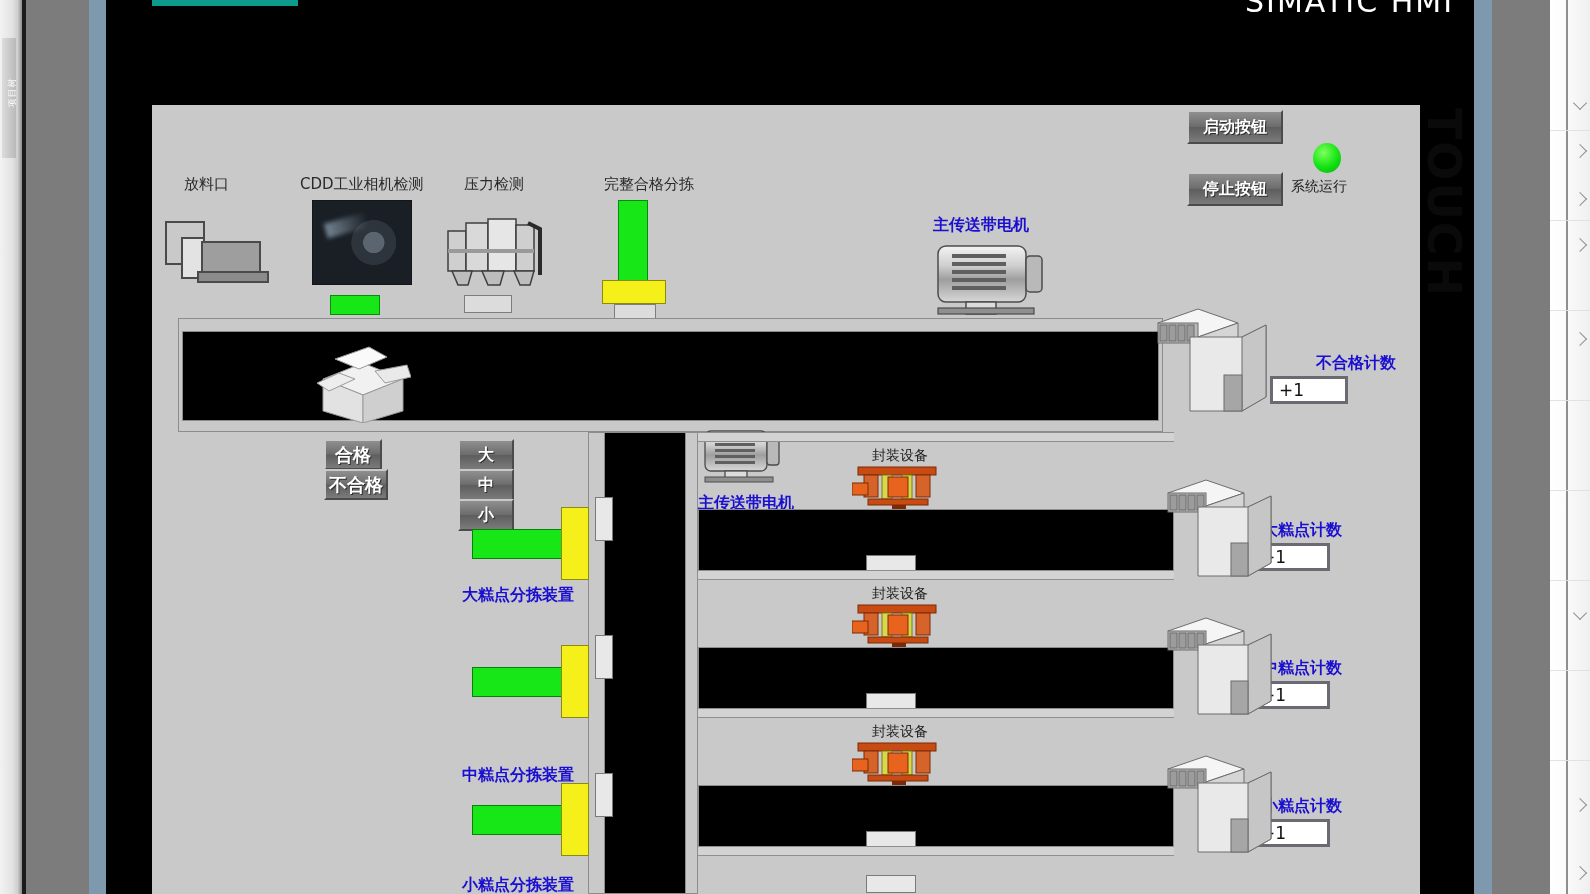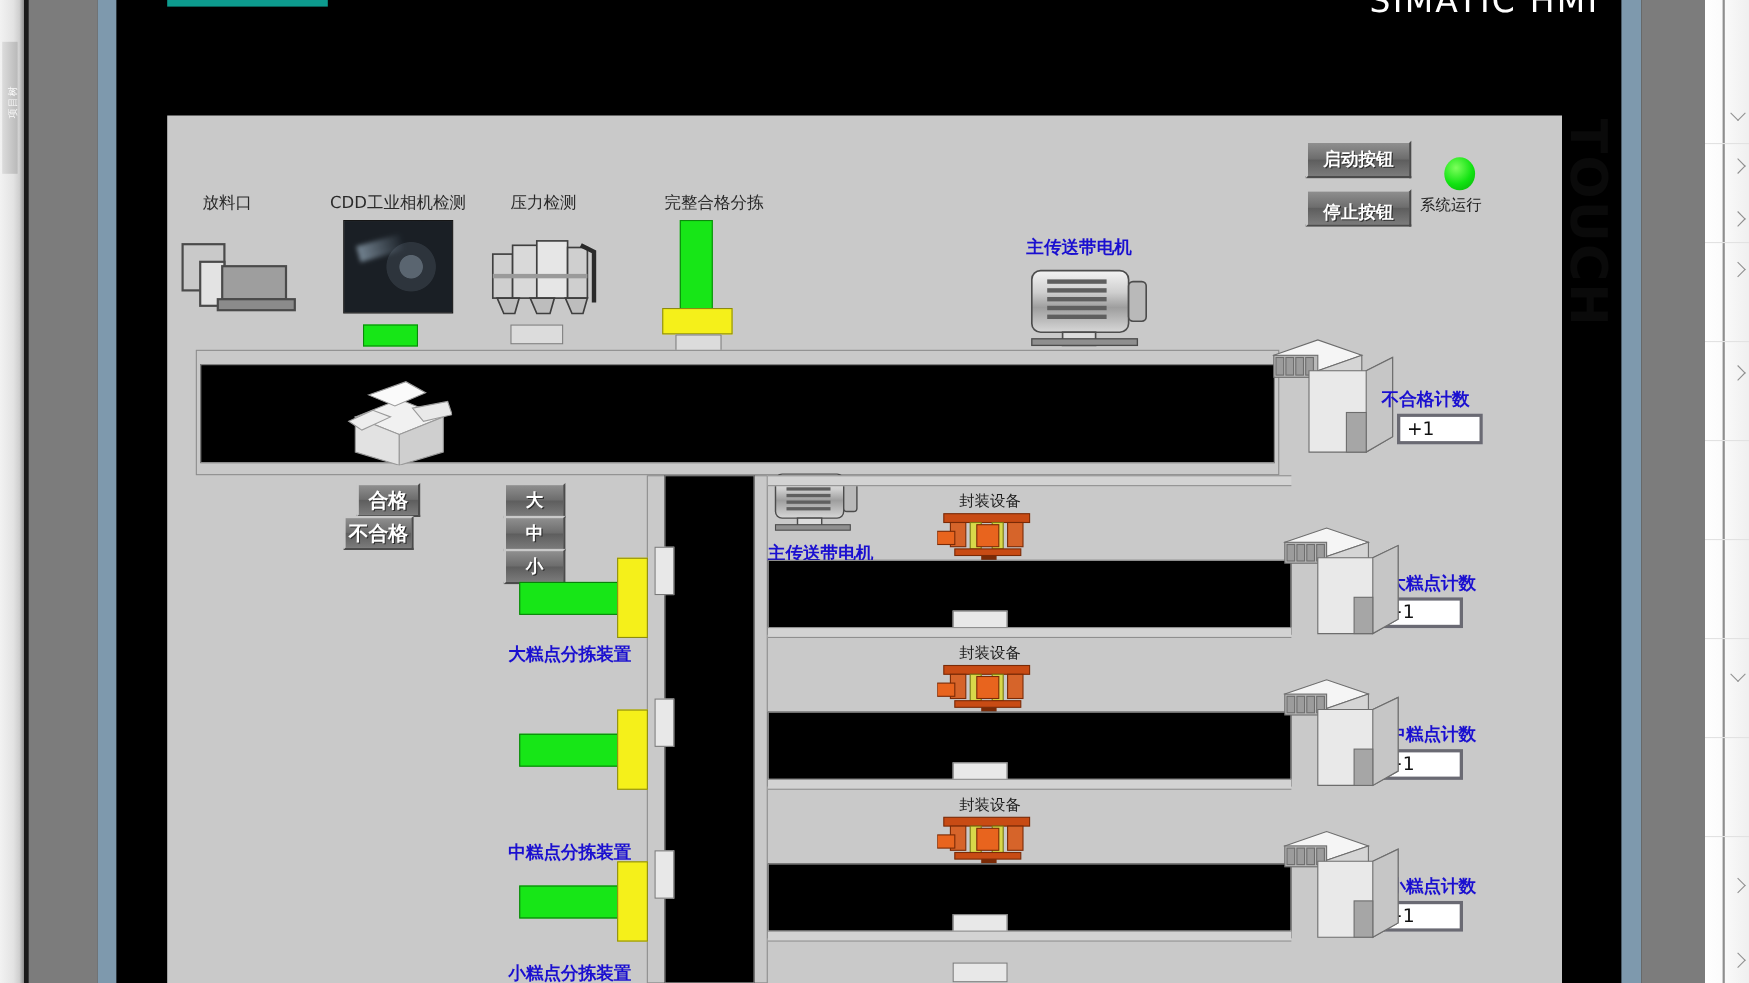--- a/index.html
+++ b/index.html
@@ -136,24 +136,24 @@
         <path d="M40 54 l6 14 h12 l4 -14 z" fill="#bdbdbd" stroke="#3f3f3f" stroke-width="1.5"></path>
         <path d="M72 54 l6 14 h10 l4 -14 z" fill="#bdbdbd" stroke="#3f3f3f" stroke-width="1.5"></path>
         <path d="M86 6 l12 6 v46" fill="none" stroke="#2a2a2a" stroke-width="4"></path>
       </svg>
       <div class="graybox" style="left:312px;top:190px;width:48px;height:18px;"></div>
 
       <div class="greenbar" style="left:466px;top:95px;width:30px;height:85px;"></div>
       <div class="yellowbar" style="left:450px;top:175px;width:64px;height:24px;"></div>
       <div class="graybox" style="left:462px;top:199px;width:42px;height:16px;"></div>
 
-      <div class="btn" style="left:1035px;top:23px;width:92px;height:30px;font-family:Liberation Mono, monospace;">
+      <div class="btn" style="left:1035px;top:5px;width:92px;height:30px;font-family:Liberation Mono, monospace;">
         <span>启动按钮</span>
       </div>
-      <div class="btn" style="left:1035px;top:67px;width:92px;height:30px;align-items:flex-end;">
+      <div class="btn" style="left:1035px;top:67px;width:92px;height:30px;">
         <span>停止按钮</span>
       </div>
       <div class="lamp" style="left:1161px;top:38px;"></div>
       <div class="dk-label" style="left:1139px;top:73px;">系统运行</div>
 
       <div class="blue-label big" style="left:781px;top:110px;">主传送带电机</div>
       <svg style="position:absolute;left:782px;top:133px;" width="120" height="80">
         <defs>
           <linearGradient id="mg1" x1="0" y1="0" x2="0" y2="1">
             <stop offset="0" stop-color="#f3f3f3"></stop>
@@ -195,21 +195,21 @@
             <rect x="23" y="24" width="7" height="16"></rect>
             <rect x="32" y="24" width="7" height="16"></rect>
             <rect x="41" y="24" width="7" height="16"></rect>
           </g>
         <polygon points="52,36 92,22 92,48 52,60" fill="#d5d5d5" stroke="#6d6d6d"></polygon>
         <polygon points="44,36 96,36 120,24 120,96 96,110 44,110" fill="#e9e9e9" stroke="#6d6d6d"></polygon>
         <polygon points="96,36 120,24 120,96 96,110" fill="#c6c6c6" stroke="#6d6d6d"></polygon>
         <rect x="78" y="74" width="18" height="36" fill="#a6a6a6" stroke="#6d6d6d"></rect>
       </svg>
 
-      <div class="blue-label big" style="left:1104px;top:248px;">不合格计数</div>
+      <div class="blue-label big" style="left:1164px;top:248px;">不合格计数</div>
       <div class="numfield" style="left:1118px;top:271px;width:78px;height:28px;">
         <span>+1</span>
       </div>
 
       <div class="blue-label big" style="left:1110px;top:415px;">大糕点计数</div>
       <div class="numfield" style="left:1100px;top:438px;width:78px;height:28px;">
         <span>+1</span>
       </div>
 
       <div class="blue-label big" style="left:1110px;top:553px;">中糕点计数</div>
@@ -218,21 +218,21 @@
       </div>
 
       <div class="blue-label big" style="left:1110px;top:691px;">小糕点计数</div>
       <div class="numfield" style="left:1100px;top:714px;width:78px;height:28px;">
         <span>+1</span>
       </div>
 
       <div class="btn sm" style="left:172px;top:334px;width:54px;height:27px;">
         <span>合格</span>
       </div>
-      <div class="btn sm" style="left:160px;top:364px;width:60px;height:27px;">
+      <div class="btn sm" style="left:172px;top:364px;width:60px;height:27px;">
         <span>不合格</span>
       </div>
 
       <div class="btn" style="left:306px;top:334px;width:52px;height:28px;">
         <span>大</span>
       </div>
       <div class="btn" style="left:306px;top:364px;width:52px;height:28px;">
         <span>中</span>
       </div>
       <div class="btn" style="left:306px;top:394px;width:52px;height:28px;">

